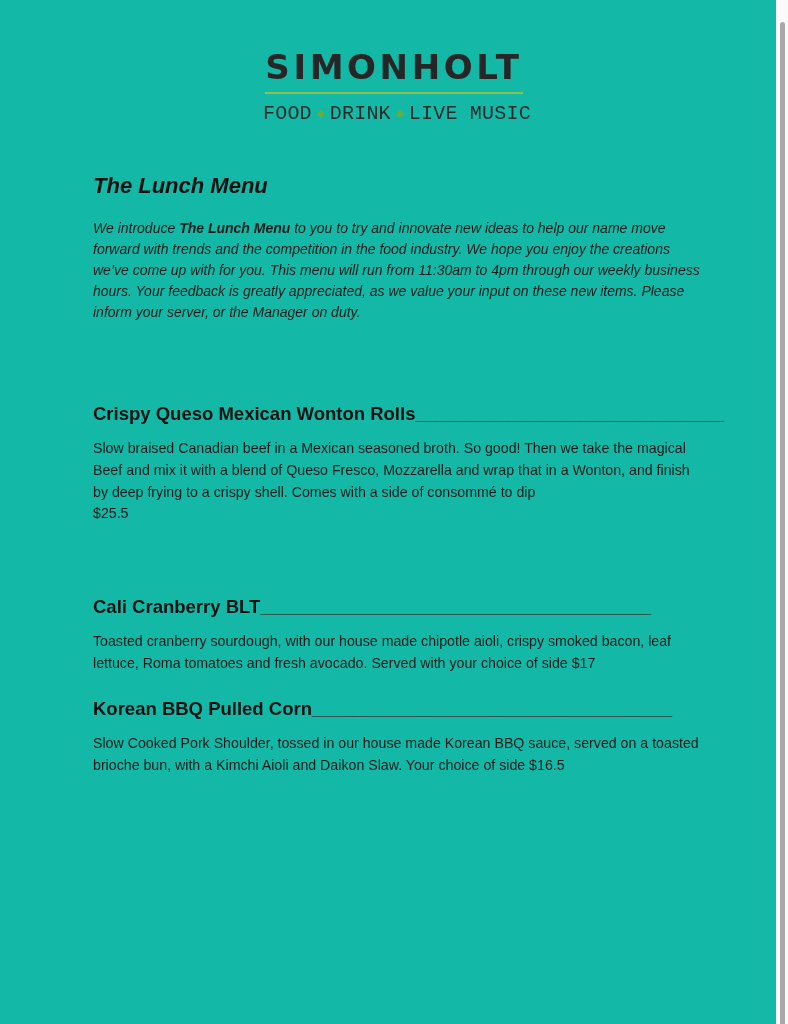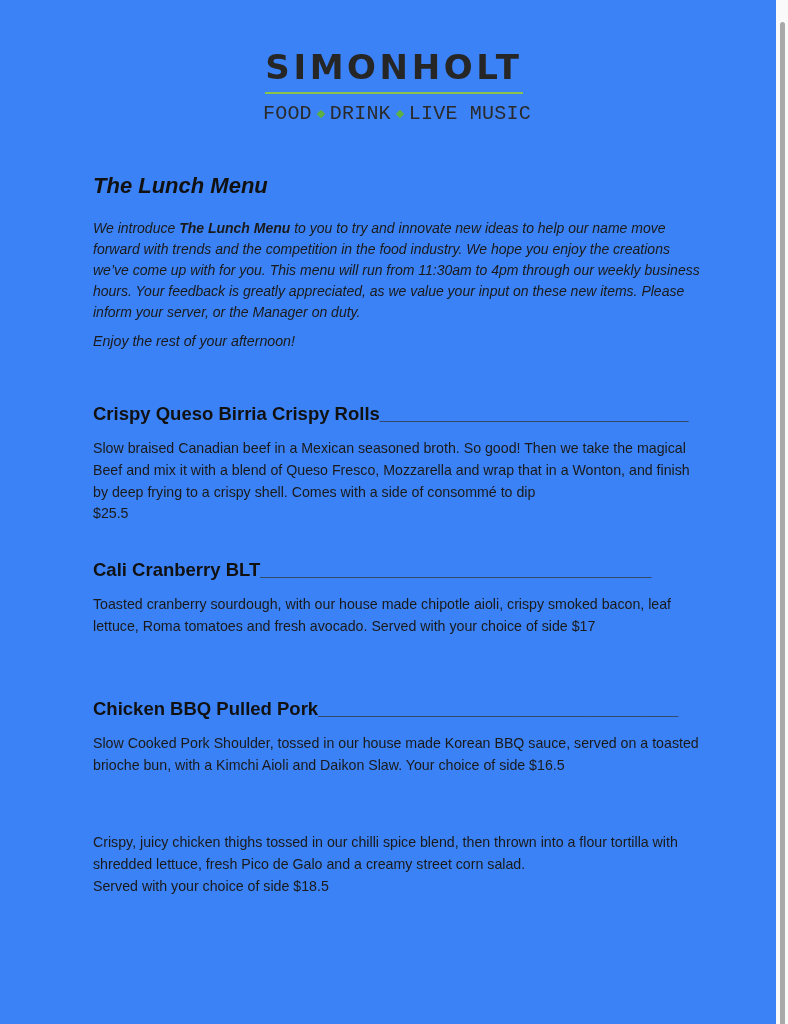--- a/index.html
+++ b/index.html
@@ -13,21 +13,21 @@
     body {
       position: relative;
       font-family: "Liberation Sans", "DejaVu Sans", sans-serif;
       color: #111;
     }
     .page {
       position: absolute;
       left: 0; top: 0;
       width: 776px;
       height: 1024px;
-      background: #3b82f6;
+      background: #14b8a6;
     }
     .logo {
       position: absolute;
       left: 263px;
       top: 48px;
       width: 262px;
       text-align: center;
     }
     .logo-name {
       font-family: "DejaVu Sans", "Liberation Sans", sans-serif;
@@ -139,41 +139,38 @@
     <div class="logo-name">SIMONHOLT</div>
     <div class="logo-rule"></div>
     <div class="logo-tagline">
       <span>FOOD</span><span class="diamond"></span><span>DRINK</span><span class="diamond"></span><span>LIVE MUSIC</span>
     </div>
   </div>
 
   <div class="content">
     <h1 class="title">The Lunch Menu</h1>
     <p class="para"><span>We introduce </span><b>The Lunch Menu</b><span> to you to try and innovate new ideas to help our name move forward with trends and the competition in the food industry. We hope you enjoy the creations we’ve come up with for you. This menu will run from 11:30am to 4pm through our weekly business hours. Your feedback is greatly appreciated, as we value your input on these new items. Please inform your server, or the Manager on duty.</span></p>
-    <p class="para2">Enjoy the rest of your afternoon!</p>
   </div>
 
   <div class="item" style="top:401px;">
-    <div class="item-title"><span>Crispy Queso Birria Crispy Rolls</span><span class="underline-fill">______________________________</span></div>
+    <div class="item-title"><span>Crispy Queso Mexican Wonton Rolls</span><span class="underline-fill">______________________________</span></div>
     <div class="item-desc">Slow braised Canadian beef in a Mexican seasoned broth.  So good! Then we take the magical Beef and mix it with a blend of Queso Fresco, Mozzarella and wrap that in a Wonton, and finish by deep frying to a crispy shell. Comes with a side of consommé to dip
 $25.5</div>
   </div>
 
-  <div class="item" style="top:557px;">
+  <div class="item" style="top:594px;">
     <div class="item-title"><span>Cali Cranberry BLT</span><span class="underline-fill">______________________________________</span></div>
     <div class="item-desc">Toasted cranberry sourdough, with our house made chipotle aioli, crispy smoked bacon, leaf lettuce, Roma tomatoes and fresh avocado. Served with your choice of side   $17</div>
   </div>
 
   <div class="item" style="top:696px;">
-    <div class="item-title"><span>Chicken BBQ Pulled Pork</span><span class="underline-fill">___________________________________</span></div>
+    <div class="item-title"><span>Korean BBQ Pulled Corn</span><span class="underline-fill">___________________________________</span></div>
     <div class="item-desc">Slow Cooked Pork Shoulder, tossed in our house made Korean BBQ sauce, served on a toasted brioche bun, with a Kimchi Aioli and Daikon Slaw. Your choice of side   $16.5</div>
   </div>
 
   <div class="item" style="top:821px;">
-    <div class="item-desc"> Crispy, juicy chicken thighs tossed in our chilli spice blend, then thrown into a flour tortilla with shredded lettuce, fresh Pico de Galo and a creamy street corn salad.
-Served with your choice of side    $18.5</div>
   </div>
 
 </div>
 
 <div class="scrollbar-track">
   <div class="scrollbar-thumb"></div>
 </div>
 
 </body></html>

